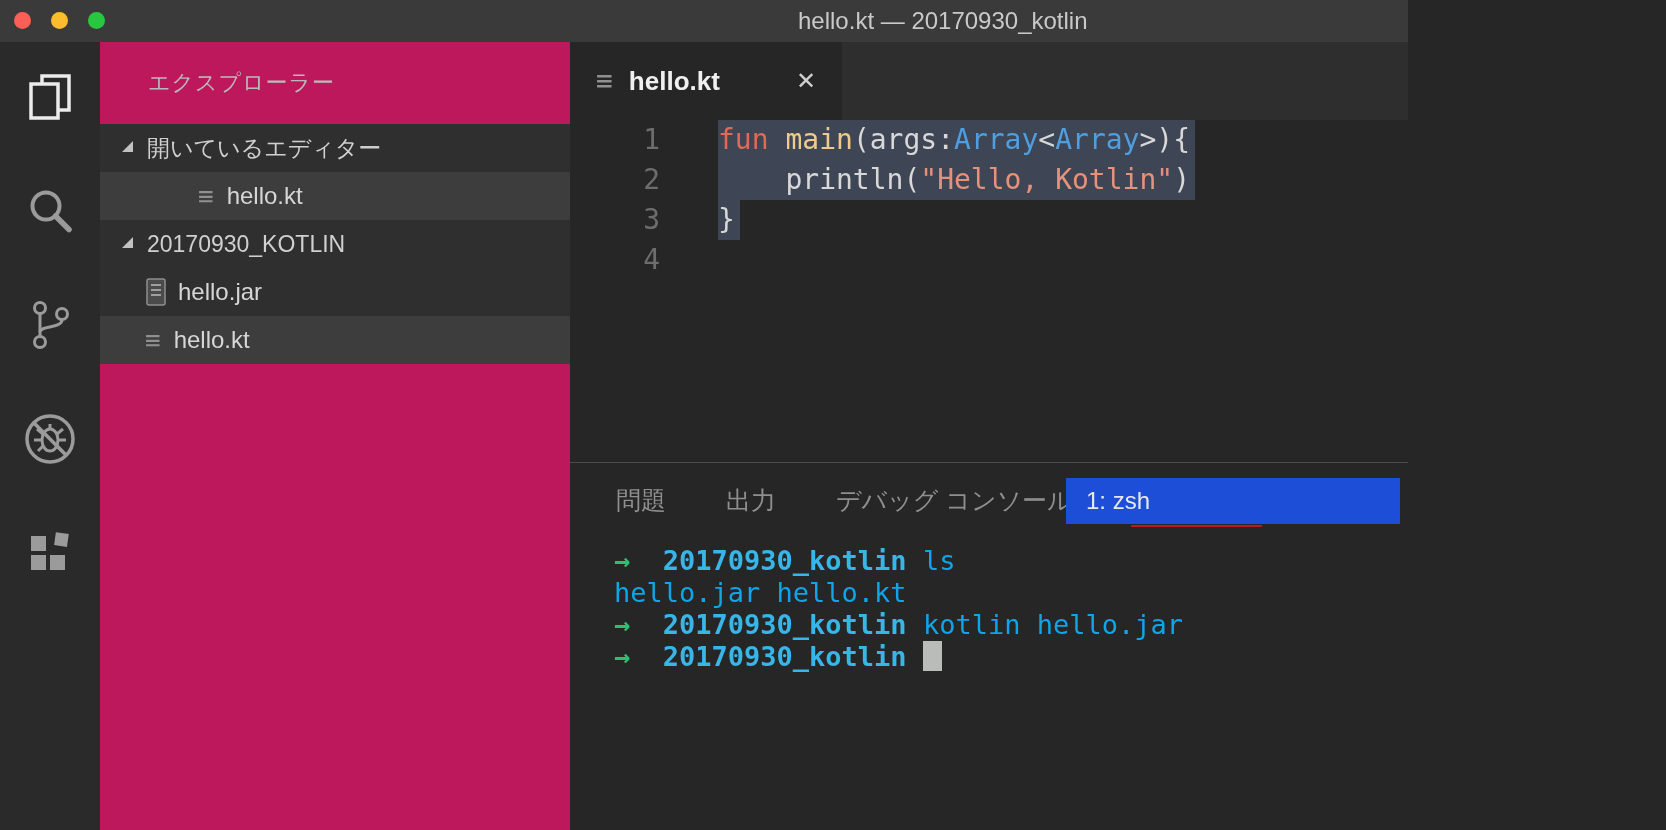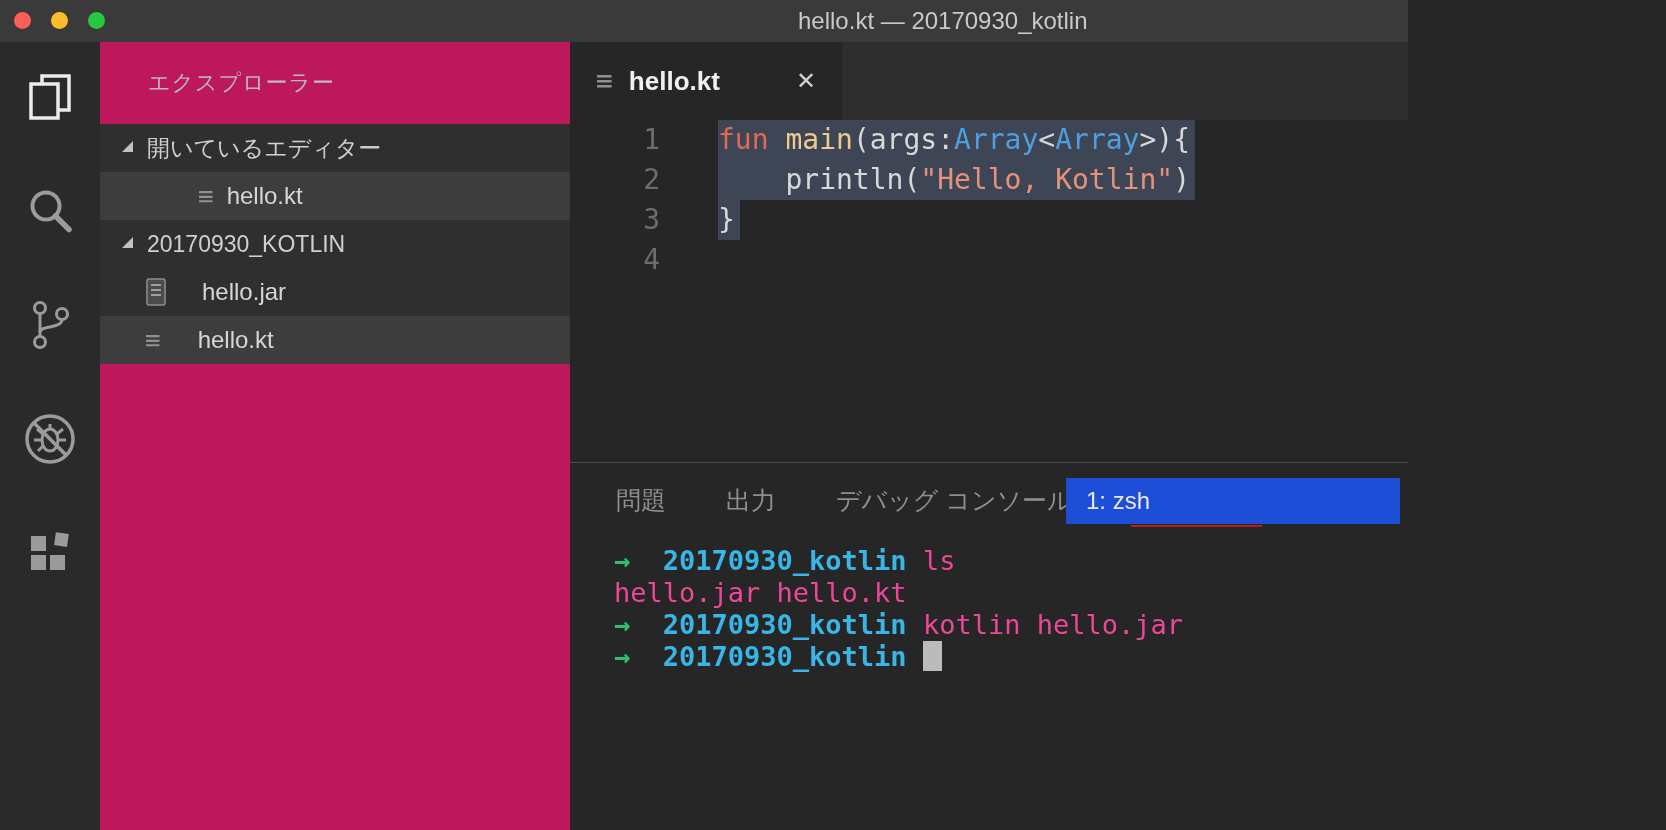--- a/index.html
+++ b/index.html
@@ -26,21 +26,21 @@
   .ab-item{width:100px;height:114px;display:flex;align-items:center;justify-content:center;color:#9b9b9b;}
   .ab-item.active{color:#ececec;}
 
   
   .sidebar{width:470px;flex:none;background:#be185d;overflow:hidden;}
   .sidebar-title{height:82px;display:flex;align-items:center;padding-left:48px;color:#b9b9b9;font-size:22px;letter-spacing:1px;}
   .sb-row{height:48px;display:flex;align-items:center;background:#2f2f2f;color:#d6d6d6;font-size:24px;white-space:nowrap;}
   .sb-row.selected{background:#3d3d3d;}
   .sb-row.section{padding-left:22px;font-size:23px;color:#d0d0d0;}
   .sb-row.ind-open-editor{padding-left:98px;}
-  .sb-row.ind-folder-file{padding-left:45px;gap:24px;}
+  .sb-row.ind-folder-file{padding-left:45px;}
   .twistie{width:0;height:0;border-bottom:11px solid #c2c2c2;border-left:11px solid transparent;margin-right:14px;margin-top:-4px;}
   .icon-kt{color:#909090;font-size:26px;margin-right:13px;font-family:"DejaVu Sans Mono",monospace;line-height:1;}
   .icon-jar{margin-right:11px;display:inline-flex;}
   .sb-label{overflow:hidden;text-overflow:ellipsis;}
 
   
   .editor-pane{flex:1;display:flex;flex-direction:column;background:#262626;min-width:0;}
   .tabbar{height:78px;flex:none;background:#2e2e2e;display:flex;}
   .tab{width:272px;background:#262626;display:flex;align-items:center;padding:0 26px;box-sizing:border-box;}
   .tab .icon-kt{margin-right:16px;font-size:28px;}
@@ -64,21 +64,21 @@
   .panel{flex:1;border-top:1px solid #4a4a4a;background:#262626;position:relative;min-height:0;}
   .panel-header{height:76px;display:flex;align-items:center;padding-left:44px;text-align:center;}
   .panel-tabs{display:flex;gap:56px;}
   .panel-tab{color:#8f8f8f;font-size:25px;padding:8px 2px;white-space:nowrap;}
   .panel-tab.active{color:#eaeaea;border-bottom:2px solid #b91c1c;}
   .shell-select{position:absolute;right:8px;top:15px;width:334px;height:46px;background:#1d4ed8;color:#e8e8e8;font-size:24px;display:flex;align-items:center;padding-left:20px;box-sizing:border-box;}
   .terminal{padding:6px 0 0 44px;font-family:"DejaVu Sans Mono",monospace;font-size:27px;line-height:32px;color:#e4e4e4;}
   .t-line{height:32px;white-space:pre;}
   .tt-prompt{color:var(--prompt_green,#2fbf71);font-weight:bold;}
   .tt-cwd{color:var(--cwd_cyan,#38b6e8);font-weight:bold;}
-  .tt-cmd,.tt-out{color:#ec4899;}
+  .tt-cmd,.tt-out{color:#0ea5e9;}
   .t-cursor{display:inline-block;width:19px;height:30px;background:#b9bcb9;vertical-align:-5px;}
 </style>
 </head>
 <body>
 
 <div class="window">
 
   <div class="titlebar">
     <div class="traffic">
       <span class="tl red"></span>

